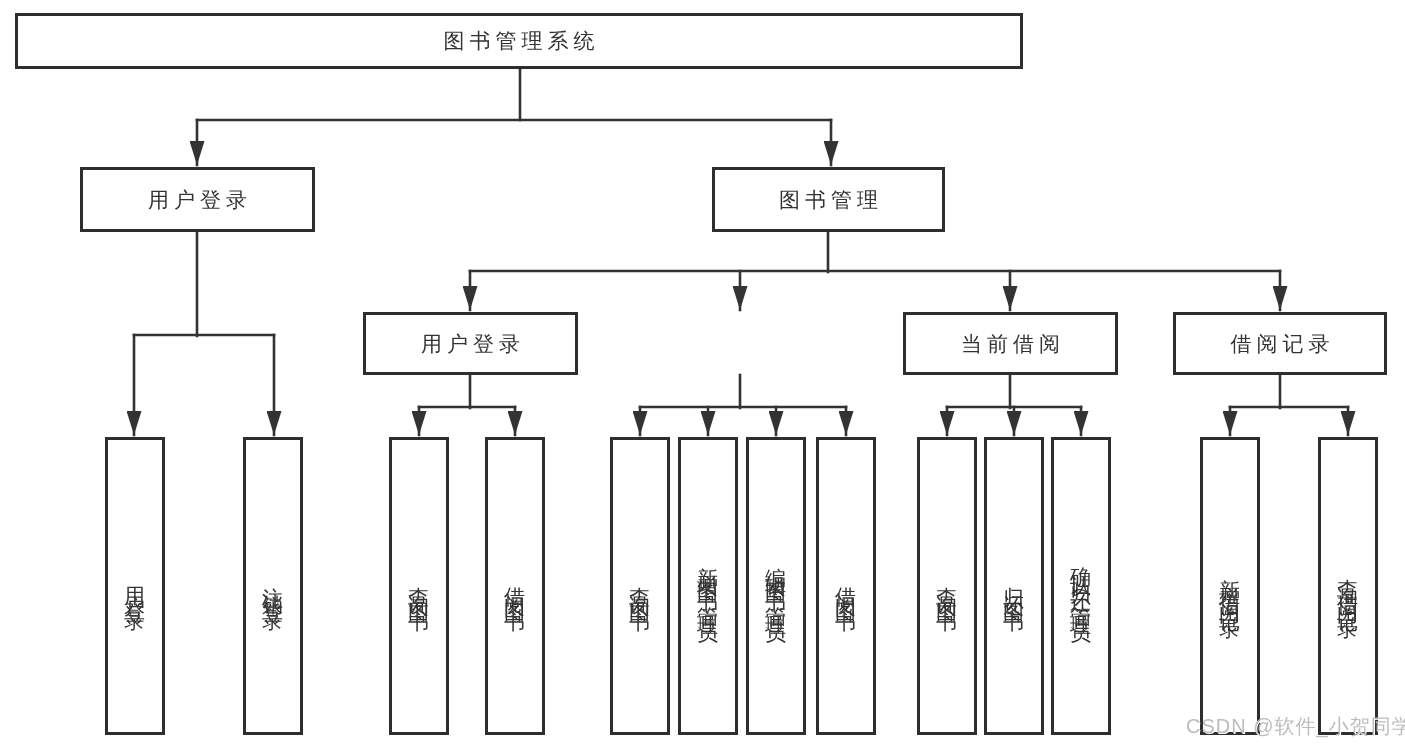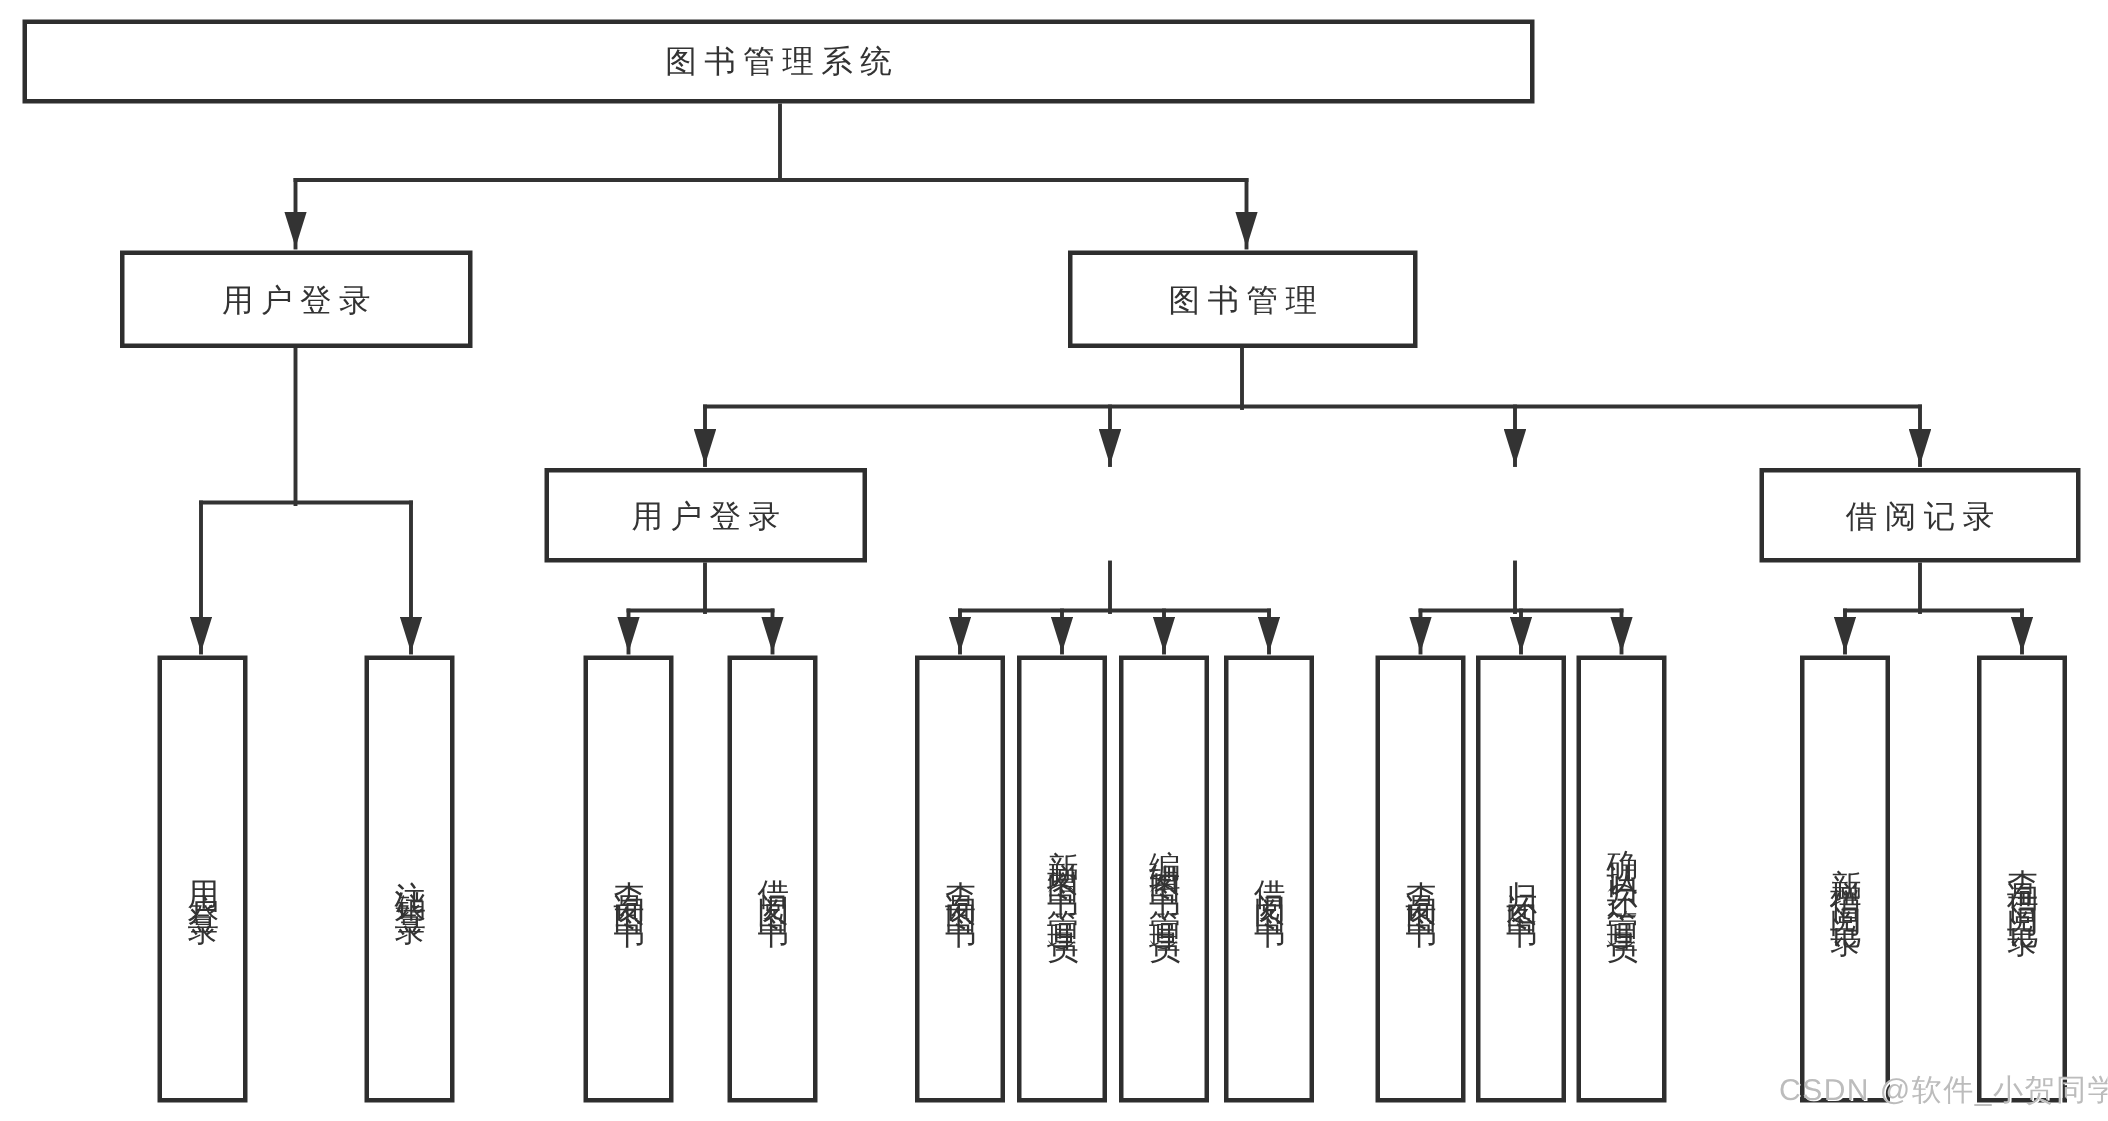--- a/index.html
+++ b/index.html
@@ -144,20 +144,21 @@
       <line x1="1348" y1="407" x2="1348" y2="435" marker-end="url(#arrow)"></line>
     </g>
   </svg>
 
   <div class="node n-root">图书管理系统</div>
 
   <div class="node n-user-login">用户登录</div>
   <div class="node n-book-mgmt">图书管理</div>
 
   <div class="node lvl3 n-new-book">用户登录</div>
+  <div class="node lvl3 n-cur-borrow">当前借阅</div>
   <div class="node lvl3 n-borrow-rec">借阅记录</div>
 
   <div class="node leaf n-leaf-ul">用户登录</div>
   <div class="node leaf n-leaf-lo">注销登录</div>
 
   <div class="node leaf n-leaf-nbq">查询图书</div>
   <div class="node leaf n-leaf-nbb">借阅图书</div>
 
   <div class="node leaf n-leaf-bbq">查询图书</div>
   <div class="node leaf n-leaf-bba">新增图书（管理员）</div>

